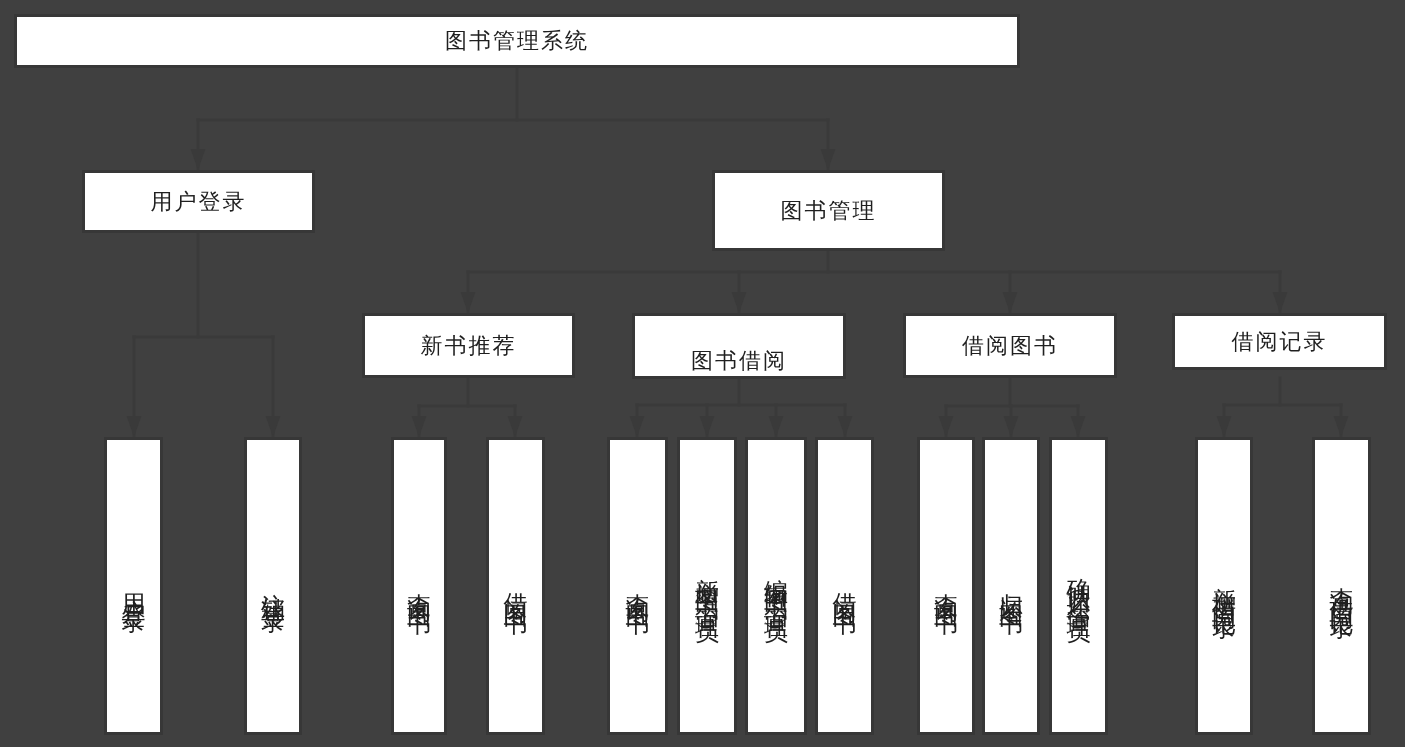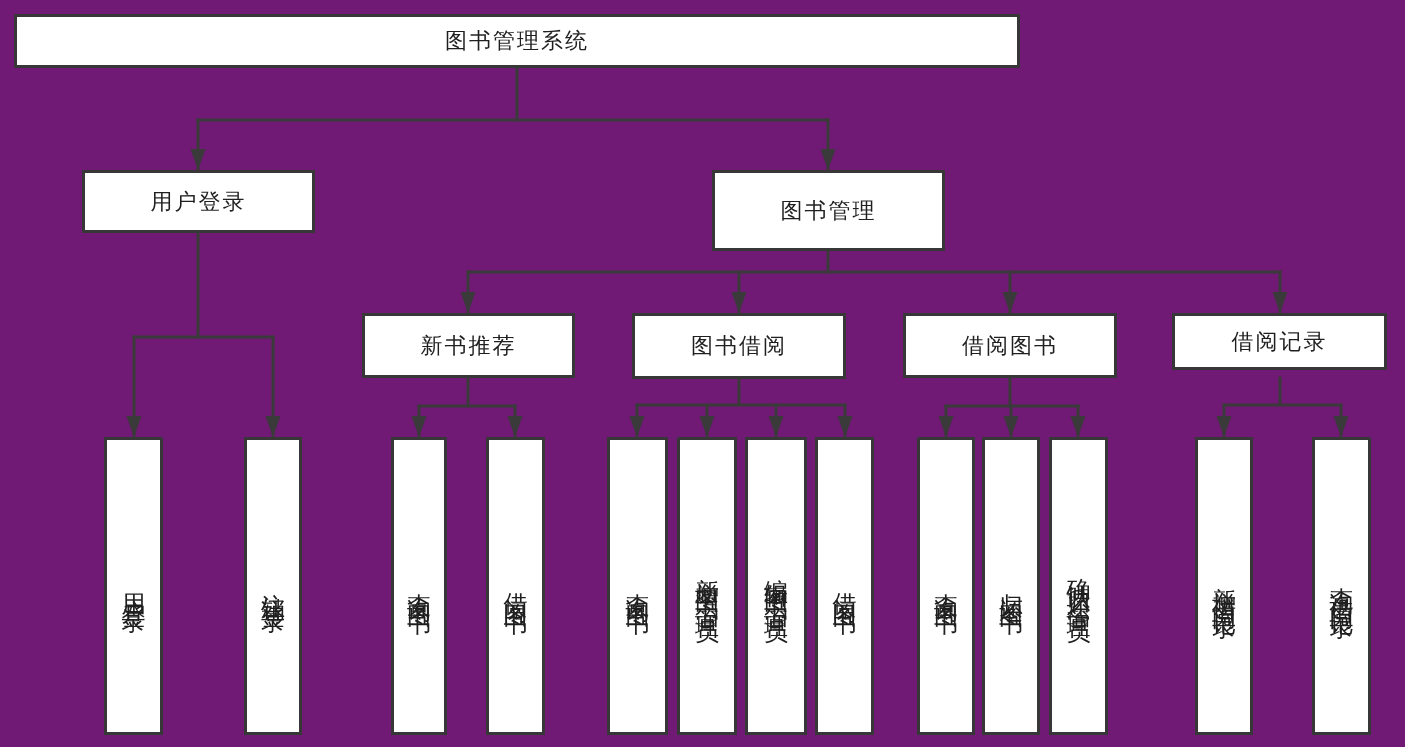--- a/index.html
+++ b/index.html
@@ -1,19 +1,19 @@
 <!DOCTYPE html>
 <html><head>
 <meta charset="utf-8">
 <style>
   html,body{margin:0;padding:0;background:#ffffff;}
   .stage{
     position:relative;
     width:1405px;height:747px;
-    background:#701a75;
+    background:#404040;
     overflow:hidden;
     font-family:"Liberation Sans","DejaVu Sans",sans-serif;
   }
   svg.connectors{
     position:absolute;left:0;top:0;width:1405px;height:747px;
     pointer-events:none;
   }
   svg.connectors line{
     stroke:#3a3a3a;stroke-width:3;stroke-linecap:square;
   }
@@ -101,21 +101,21 @@
       </div>
       <div class="node h" style="left: 82px; top: 170px; width: 233px; height: 63px;">
         <span class="label">用户登录</span>
       </div>
       <div class="node h" style="left: 712px; top: 170px; width: 233px; height: 81px;">
         <span class="label">图书管理</span>
       </div>
       <div class="node h" style="left: 362px; top: 313px; width: 213px; height: 65px;">
         <span class="label">新书推荐</span>
       </div>
-      <div class="node h" style="left: 632px; top: 313px; width: 214px; height: 66px;">
+      <div class="node h" style="left: 632px; top: 313px; width: 214px; height: 66px; align-items: flex-end;">
         <span class="label">图书借阅</span>
       </div>
       <div class="node h" style="left: 903px; top: 313px; width: 214px; height: 65px;">
         <span class="label">借阅图书</span>
       </div>
       <div class="node h" style="left: 1172px; top: 313px; width: 215px; height: 57px;">
         <span class="label">借阅记录</span>
       </div>
       <div class="node v" style="left: 104px; top: 437px; width: 59px; height: 298px;">
         <span class="label">用户登录</span>

